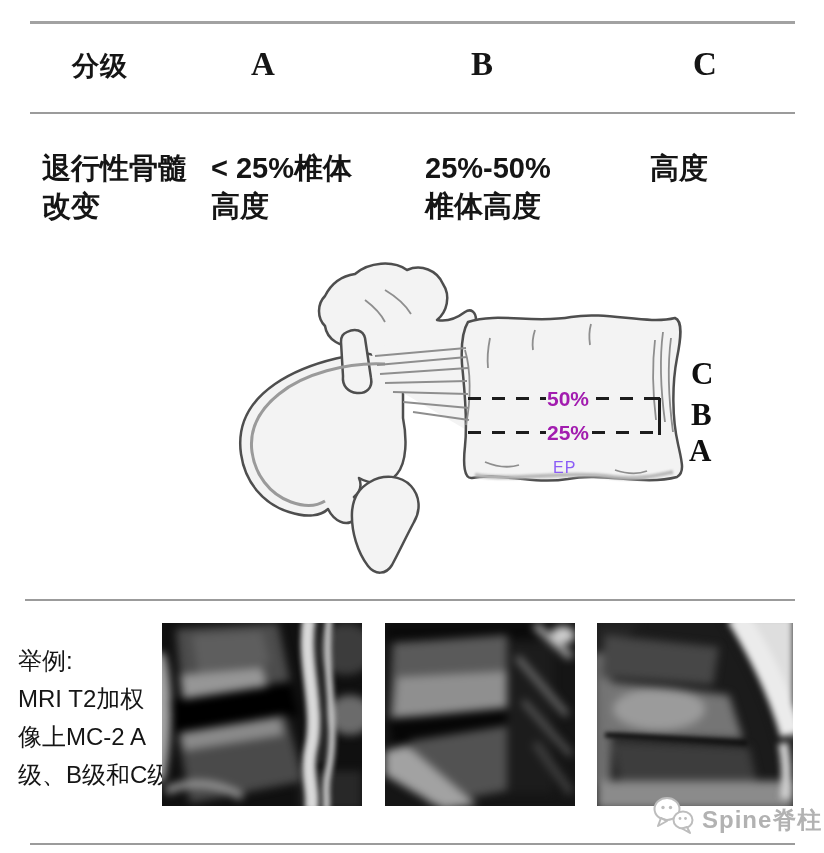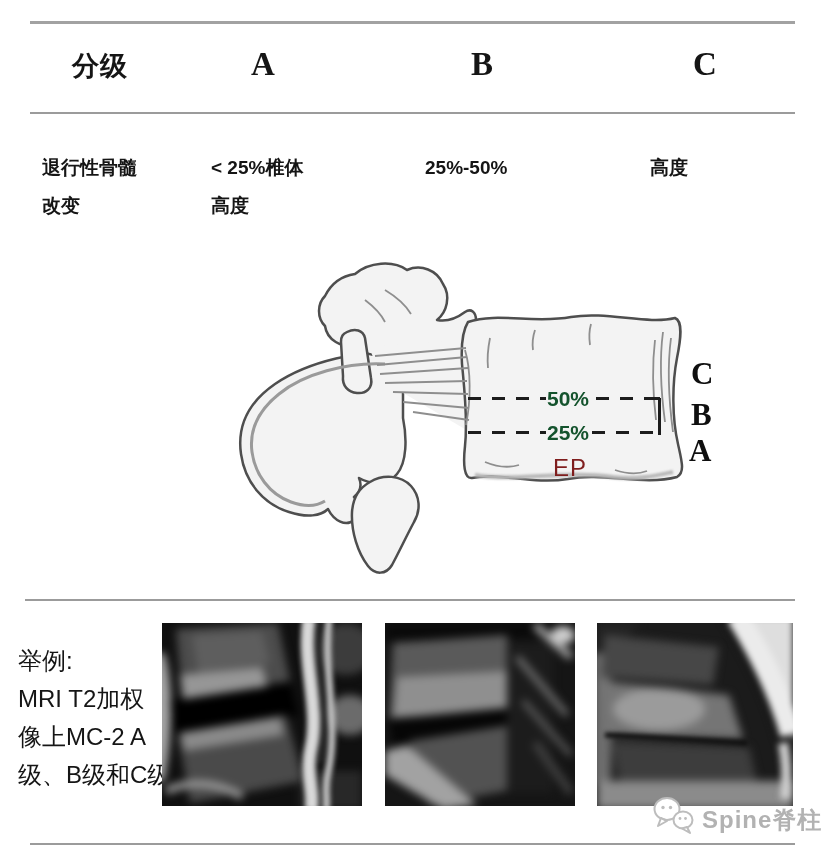--- a/index.html
+++ b/index.html
@@ -7,29 +7,29 @@
     position:relative;width:824px;height:853px;background:#ffffff;overflow:hidden;
     font-family:"Liberation Sans",sans-serif;color:#151515;
   }
   .rule{position:absolute;height:2px;background:#9b9b9b;}
   .rule.thick{height:3px;background:#a2a2a2;}
 
   
   .th-label{position:absolute;left:72px;top:48px;font-size:27px;font-weight:700;letter-spacing:1px;}
   .th-letter{position:absolute;top:46px;font-size:33px;font-weight:700;font-family:"Liberation Serif",serif;}
   .col-a{left:251px;} .col-b{left:471px;} .col-c{left:693px;}
-  .row-block{position:absolute;top:149px;font-size:19px;font-weight:700;line-height:38px;white-space:nowrap;}
+  .row-block{position:absolute;top:149px;font-size:29px;font-weight:700;line-height:38px;white-space:nowrap;}
   .row-label{left:42px;} .cell-a{left:211px;} .cell-b{left:425px;} .cell-c{left:650px;}
 
   
   .vertebra-wrap{position:absolute;left:235px;top:260px;width:480px;height:320px;}
   .dash{position:absolute;height:3px;
     background:repeating-linear-gradient(90deg,#1c1c1c 0px,#1c1c1c 13px,transparent 13px,transparent 24px);}
-  .pct-label{position:absolute;font-size:21px;font-weight:600;color:#14532d;line-height:20px;}
-  .ep-label{position:absolute;left:553px;top:458px;font-size:24px;font-weight:500;letter-spacing:1px;color:#7f1d1d;line-height:20px;}
+  .pct-label{position:absolute;font-size:21px;font-weight:600;color:#a21caf;line-height:20px;}
+  .ep-label{position:absolute;left:553px;top:458px;font-size:16px;font-weight:500;letter-spacing:1px;color:#8b5cf6;line-height:20px;}
   .grade-letter{position:absolute;left:691px;font-size:31px;font-weight:700;font-family:"Liberation Serif",serif;line-height:31px;color:#0f0f0f;}
   .gl-c{top:358px;} .gl-b{top:399px;} .gl-a{top:435px;left:689px;}
   .bracket-v{position:absolute;left:658px;top:398px;width:3px;height:37px;background:#1c1c1c;}
   .bracket-t{position:absolute;left:650px;top:397px;width:10px;height:3px;background:#1c1c1c;}
 
   
   .caption{position:absolute;left:18px;top:642px;font-size:24px;font-weight:400;line-height:38px;white-space:nowrap;}
   .mri{position:absolute;top:623px;height:183px;display:block;}
   .mri-a{left:162px;width:200px;} .mri-b{left:385px;width:190px;} .mri-c{left:597px;width:196px;}
 
@@ -56,20 +56,21 @@
   <div class="row-block row-label">
     <div>退行性骨髓</div>
     <div>改变</div>
   </div>
   <div class="row-block cell-a">
     <div>&lt; 25%椎体</div>
     <div>高度</div>
   </div>
   <div class="row-block cell-b">
     <div>25%-50%</div>
+    <div>椎体高度</div>
   </div>
   <div class="row-block cell-c">
     <div>高度</div>
   </div>
 
   <div class="vertebra-wrap">
     <svg viewBox="0 0 480 320" width="480" height="320">
       <g fill="#f3f3f3" stroke="#4e4e4e" stroke-width="2.5" stroke-linejoin="round" stroke-linecap="round">
 
         <path d="M168,94 C128,88 72,102 40,124 C14,142 2,166 6,194 C10,222 28,244 54,252 C72,258 86,256 93,249 C99,261 111,267 119,260 C126,254 125,244 119,237 C125,232 127,225 124,218 C138,226 154,224 162,214 C172,202 172,178 168,158 Z"></path>

